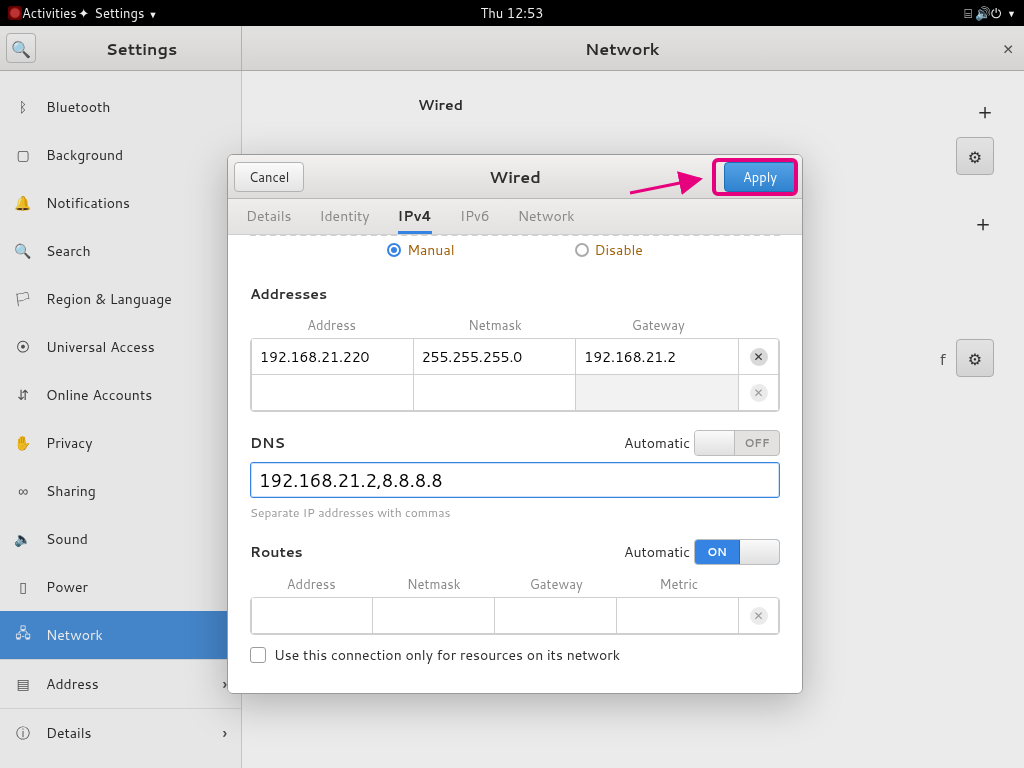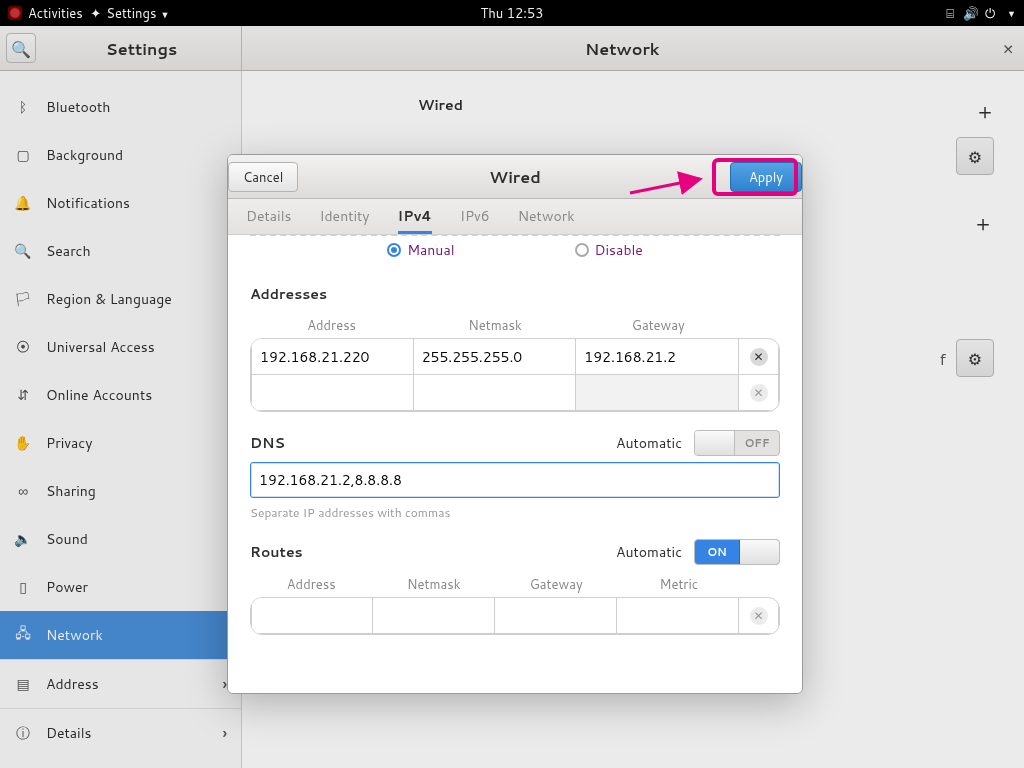--- a/index.html
+++ b/index.html
@@ -3,21 +3,21 @@
 <meta charset="utf-8">
 <style>
   * { box-sizing: border-box; margin: 0; padding: 0; font-family: Cantarell, "Segoe UI", sans-serif; }
   html, body { width: 1024px; height: 768px; overflow: hidden; background: #fff; }
 
   
   .topbar {
     height: 26px; background: #000; color: #eee; display: flex; align-items: center;
     font-size: 13px; padding: 0 8px; gap: 16px; position: relative;
   }
-  .topbar .left, .topbar .right { display: flex; align-items: center; gap: 6px; }
+  .topbar .left, .topbar .right { display: flex; align-items: center; gap: 0; }
   .topbar .center { position: absolute; left: 50%; transform: translateX(-50%); font-weight: normal; }
   .topbar .logo { width:14px; height:14px; background: radial-gradient(circle,#b33 40%, #600 60%); border-radius:3px; }
   .topbar .tri { font-size: 9px; margin-left:4px; }
   .icn { display:inline-block; width:14px; text-align:center;}
 
   
   .app { position: relative; height: 742px; }
   .dim { position:absolute; inset:0; background: rgba(0,0,0,0.08); pointer-events:none; z-index:5;}
 
   
@@ -50,70 +50,70 @@
     display:flex;align-items:center;justify-content:center; color:#333;}
   .main .group {margin-bottom:90px;}
 
   
   .dialog {
     position:absolute; left:227px; top:128px; width:576px; height:540px;
     background:#fff; border:1px solid #9a9a9a; border-radius:6px; z-index:10;
     box-shadow:0 10px 40px rgba(0,0,0,.25); display:flex; flex-direction:column; overflow:hidden;
   }
   .dlg-hdr { height:44px; background:linear-gradient(#f2f1f0,#dedcda); border-bottom:1px solid #b8b8b8;
-    display:flex; align-items:center; padding:0 0; position:relative;}
+    display:flex; align-items:center; padding:0 6px; position:relative;}
   .dlg-hdr .btn { height:30px; padding:0 14px; border:1px solid #b3b3b3; border-radius:4px;
     background:linear-gradient(#fafafa,#e4e4e4); font-size:13px; color:#2e2e2e; display:flex;align-items:center;}
   .dlg-hdr .title { position:absolute; left:50%; transform:translateX(-50%); font-weight:bold; color:#2e2e2e;}
   .dlg-hdr .apply { margin-left:auto; height:30px; padding:0 18px; border:1px solid #1f6fb4;
     border-radius:4px; background:linear-gradient(#55a3e6,#2f82cf); color:#fff; font-size:13px;}
   .apply-highlight { position:absolute; right:4px; top:3px; width:86px; height:38px;
     border:4px solid #e6007e; border-radius:6px; }
   .arrow { position:absolute; right:96px; top:20px; width:76px; height:20px; }
   .arrow svg { overflow:visible; }
 
   .tabs { height:36px; background:linear-gradient(#eeedec,#e4e2e0); border-bottom:1px solid #cfcfcf;
     display:flex; align-items:flex-end; gap:28px; padding:0 18px; font-size:14px; color:#888;}
   .tab { height:36px; display:flex; align-items:center; }
   .tab.active { color:#2e2e2e; font-weight:bold; box-shadow:inset 0 -3px 0 #3584e4;}
 
   .dlg-body { flex:1; overflow:auto; padding:0 22px 16px; font-size:14px; color:#2e2e2e;
     background:#fff;}
   .dash { border-top:2px dashed #d0d0d0; margin-top:-1px;}
   .radio-row { display:flex; gap:120px; justify-content:center; padding:4px 0 14px;}
-  .radio { display:flex; align-items:center; gap:6px; color:#701a75;text-align:right;}
+  .radio { display:flex; align-items:center; gap:6px; color:#a16207;text-align:right;}
   .radio .dot { width:14px;height:14px;border:2px solid #3584e4;border-radius:50%; position:relative;}
   .radio.sel .dot::after{content:"";position:absolute;inset:2px;background:#3584e4;border-radius:50%;}
   .radio.off .dot{border-color:#aaa;}
 
   .sect-label { font-weight:bold; margin:10px 0 8px;}
-  .tbl { width:100%; border:1px solid #cfcfcf; border-radius:12px; overflow:hidden;}
+  .tbl { width:100%; border:1px solid #cfcfcf; border-radius:4px; overflow:hidden;}
   .colhdrs { display:grid; grid-template-columns: 1fr 1fr 1fr 40px; color:#888; font-size:13px;
     text-align:center; padding:4px 0;}
   .colhdrs4 { display:grid; grid-template-columns: 1fr 1fr 1fr 1fr 40px; color:#888; font-size:13px; text-align:center; padding:4px 0;}
   .tbl .trow { display:grid; grid-template-columns: 1fr 1fr 1fr 40px;}
   .tbl.four .trow { grid-template-columns: 1fr 1fr 1fr 1fr 40px;}
   .tbl .cell { border:1px solid #cfcfcf; border-left:none; border-top:none; height:36px; }
   .tbl .trow .cell:first-child{border-left:1px solid #cfcfcf;}
   .tbl input { width:100%; height:100%; border:none; padding:0 8px; font-size:14px; outline:none;}
   .rm { display:flex;align-items:center;justify-content:center; color:#555;}
   .rm .circ{width:18px;height:18px;border-radius:50%;background:#d9d9d9;display:flex;align-items:center;justify-content:center;font-size:12px;color:#333;}
 
-  .row-flex{display:flex;align-items:center; gap:12px; margin:18px 0 6px;}
+  .row-flex{display:flex;align-items:center; gap:4px; margin:18px 0 6px;}
   .row-flex .fill{flex:1;}
   .switch { width:86px;height:26px;border:1px solid #bdbdbd;border-radius:4px; background:#e4e2e0;
     display:flex;align-items:center; overflow:hidden; font-size:11px;}
   .switch .knob{width:40px;height:100%;background:linear-gradient(#fafafa,#e0e0e0);border-right:1px solid #bdbdbd;}
   .switch .lbl{flex:1;text-align:center;color:#888;font-weight:bold;}
   .switch.on{background:#3584e4;justify-content:space-between;}
   .switch.on .lbl{color:#fff;}
   .switch.on .knob{order:2;border-left:1px solid #1f6fb4;border-right:none;}
 
   .dns-input { width:100%; height:36px; border:1px solid #3584e4; border-radius:3px;
-    padding:0 8px; font-size:14px; outline:none; box-shadow:0 0 0 1px rgba(53,132,228,.25) inset;}
+    padding:0 8px; font-size:18px; outline:none; box-shadow:0 0 0 1px rgba(53,132,228,.25) inset;}
   .hint { color:#9a9a99; font-size:12px; margin-top:6px;}
 
   .chk{display:flex;align-items:center;gap:8px;margin-top:10px;}
   .chk .box{width:16px;height:16px;border:1px solid #9c9c9c;border-radius:3px;background:#fff;}
 
   
   .main .first-title{ margin-left:148px; }
 </style>
 </head>
 <body>
@@ -341,15 +341,19 @@
           <div class="cell"><input style=""></div>
           <div class="cell"><input style=""></div>
           <div class="cell"><input style=""></div>
           <div class="cell"><input style=""></div>
           <div class="cell rm">
               <span class="circ" style="opacity:.5;">✕</span>
             </div>
         </div>
       </div>
 
+      <label class="chk">
+        <span class="box"></span>
+        <span>Use this connection only for resources on its network</span>
+      </label>
     </div>
   </div>
 </div>
 
 </body></html>

